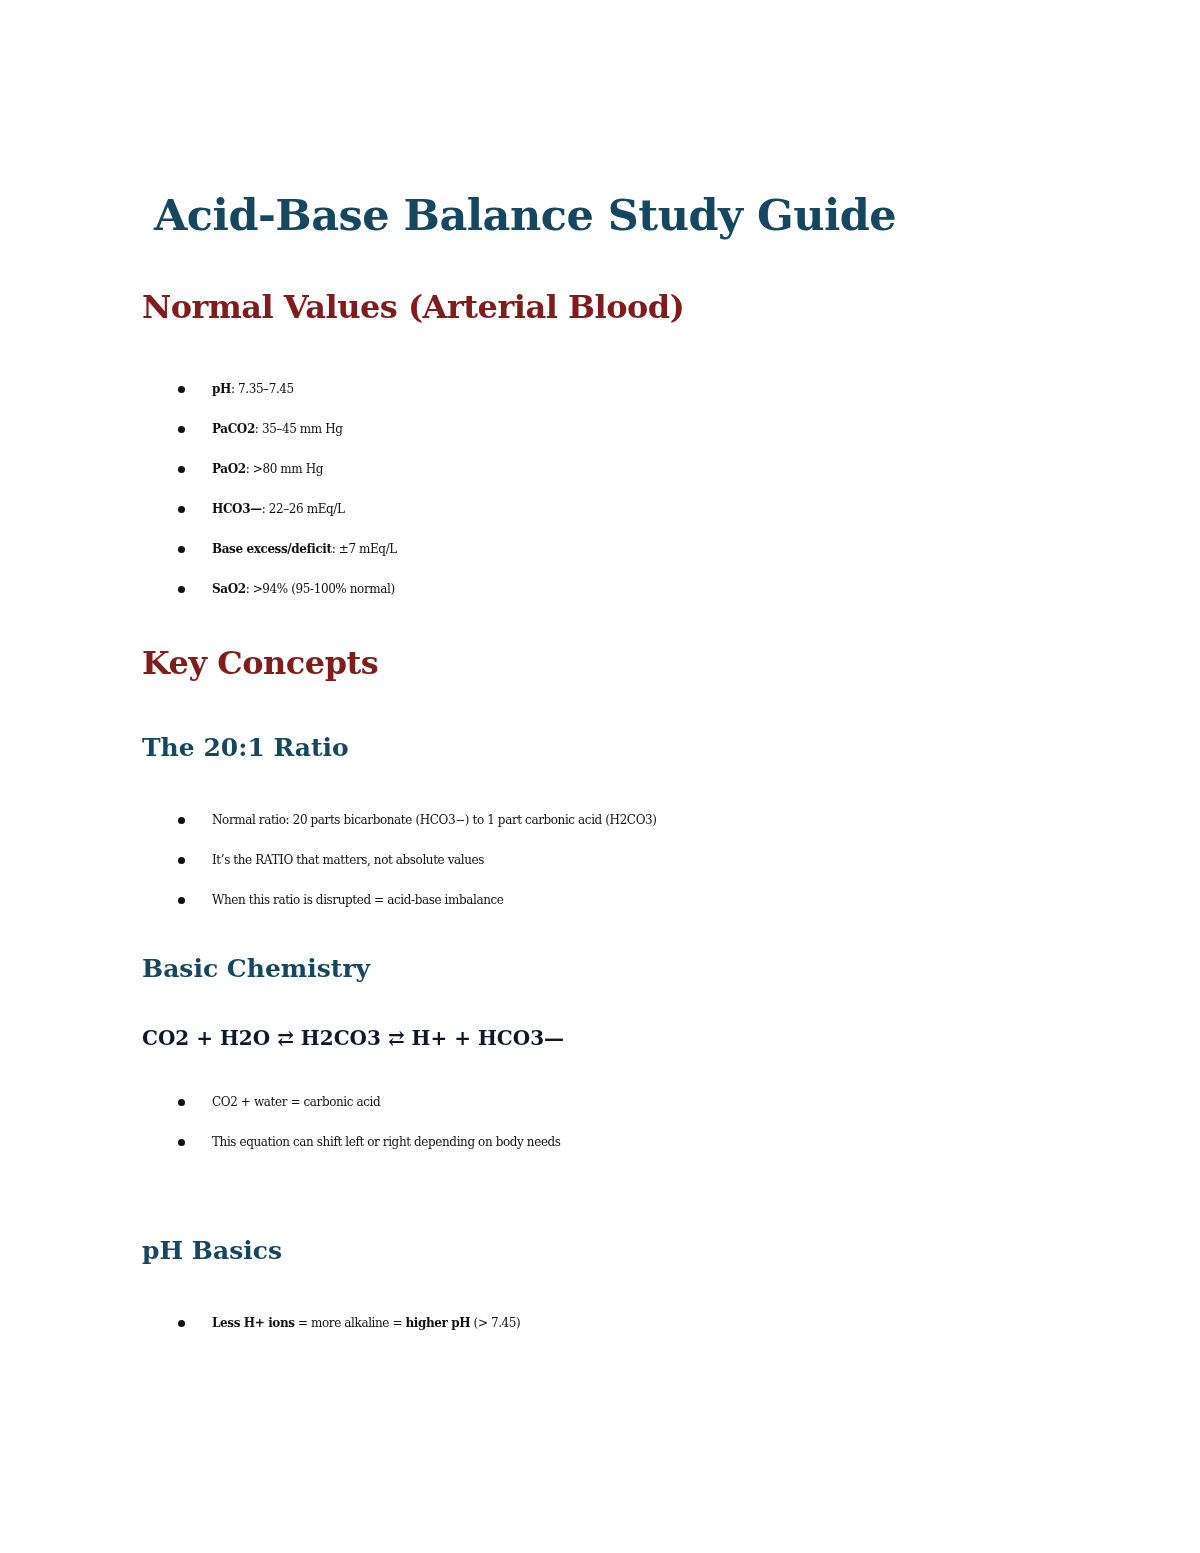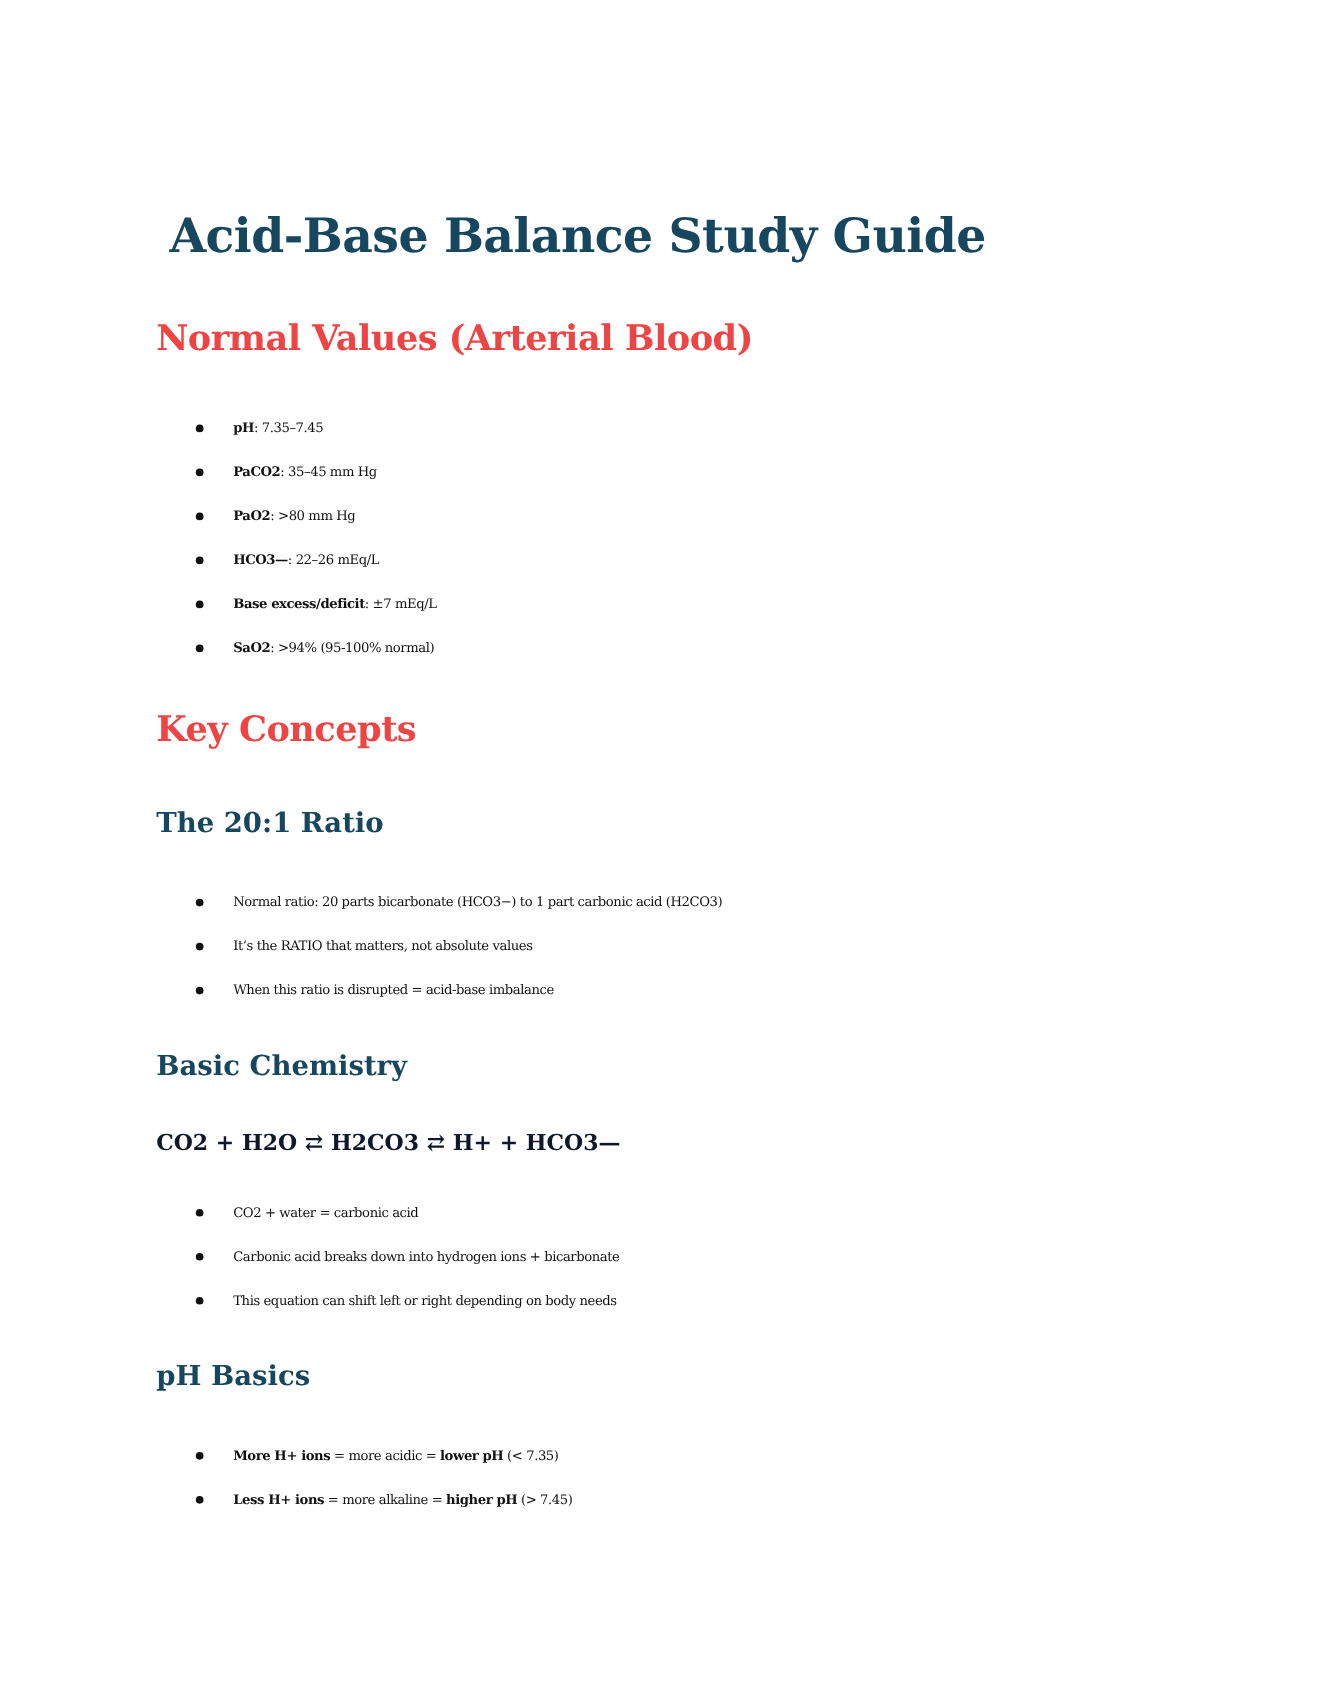--- a/index.html
+++ b/index.html
@@ -31,21 +31,21 @@
       color: #17465f;
       letter-spacing: -0.5px;
       white-space: nowrap;
     }
     .h2 {
       position: absolute;
       left: 0;
       margin: 0;
       font-size: 32px;
       font-weight: bold;
-      color: #ef4444;
+      color: #7f1d1d;
       letter-spacing: -0.5px;
       white-space: nowrap;
     }
     .h3 {
       position: absolute;
       left: 0;
       margin: 0;
       font-size: 25px;
       font-weight: bold;
       color: #17465f;
@@ -114,24 +114,22 @@
     <li><span class="bullet"></span><span>It’s the RATIO that matters, not absolute values</span></li>
     <li><span class="bullet"></span><span>When this ratio is disrupted = acid-base imbalance</span></li>
   </ul>
 
   <h3 class="h3" style="top:954px;">Basic Chemistry</h3>
 
   <p class="equation" style="top:1026px;">CO2 + H2O ⇄ H2CO3 ⇄ H+ + HCO3—</p>
 
   <ul class="list" style="top:1088px;">
     <li><span class="bullet"></span><span>CO2 + water = carbonic acid</span></li>
-    <li><span class="bullet"></span><span>Carbonic acid breaks down into hydrogen ions + bicarbonate</span></li>
     <li><span class="bullet"></span><span>This equation can shift left or right depending on body needs</span></li>
   </ul>
 
   <h3 class="h3" style="top:1236px;">pH Basics</h3>
 
   <ul class="list" style="top:1309px;">
-    <li><span class="bullet"></span><b>More H+ ions</b><span> = more acidic = </span><b>lower pH</b><span> (&lt; 7.35)</span></li>
     <li><span class="bullet"></span><b>Less H+ ions</b><span> = more alkaline = </span><b>higher pH</b><span> (&gt; 7.45)</span></li>
   </ul>
 
 </div>
 
 </body></html>

